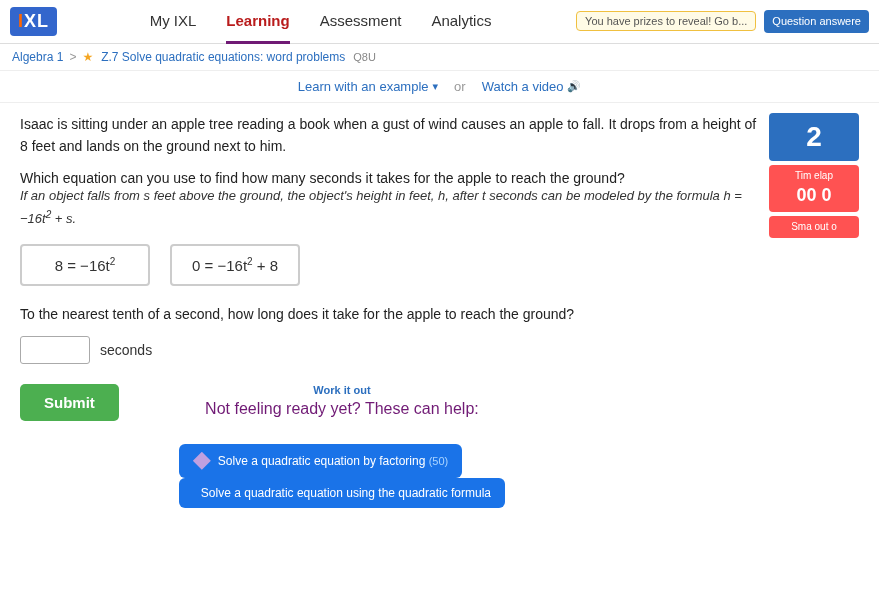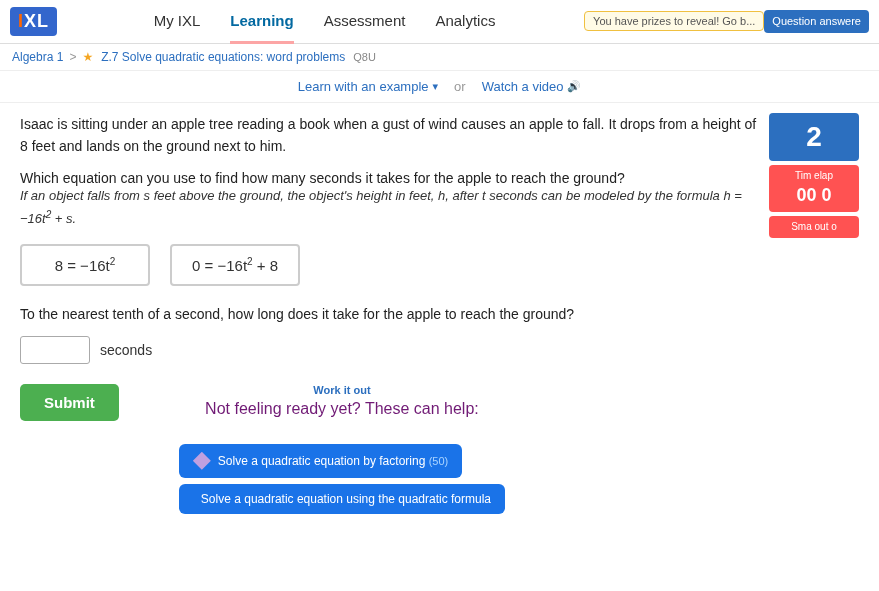--- a/index.html
+++ b/index.html
@@ -33,28 +33,28 @@
       justify-content: center;
     }
     .nav-link {
       font-size: 15px;
       color: #333;
       text-decoration: none;
       cursor: pointer;
       padding: 12px 0;
     }
     .nav-link.active {
-      color: #0369a1;
-      border-bottom: 3px solid #fca5a5;
+      color: #b91c1c;
+      border-bottom: 3px solid #701a75;
       font-weight: bold;
     }
     .nav-right {
       display: flex;
       align-items: center;
-      gap: 0;
+      gap: 8px;
       font-size: 12px;
       color: #555;
     }
     .prize-banner {
       background: #fffbe6;
       border: 1px solid #f0c040;
       border-radius: 4px;
       padding: 3px 8px;
       font-size: 11px;
       color: #555;
@@ -353,21 +353,21 @@
         <div class="work-subtitle">Not feeling ready yet? These can help:</div>
         <div class="help-links">
           <div class="help-link-item">
             <span class="diamond-icon"></span>
             <span>
               <span>Solve a quadratic equation by factoring</span>
               <span class="help-link-score">(50)</span>
             </span>
           </div>
         </div>
-        <div style="margin-top:6px;" class="help-link-formula">
+        <div style="margin-top:0;" class="help-link-formula">
           <span class="diamond-icon"></span>
           <span>Solve a quadratic equation using the quadratic formula</span>
         </div>
       </div>
     </div>
 
   </div>
 
   <div class="right-sidebar">
     <div class="question-number">2</div>

